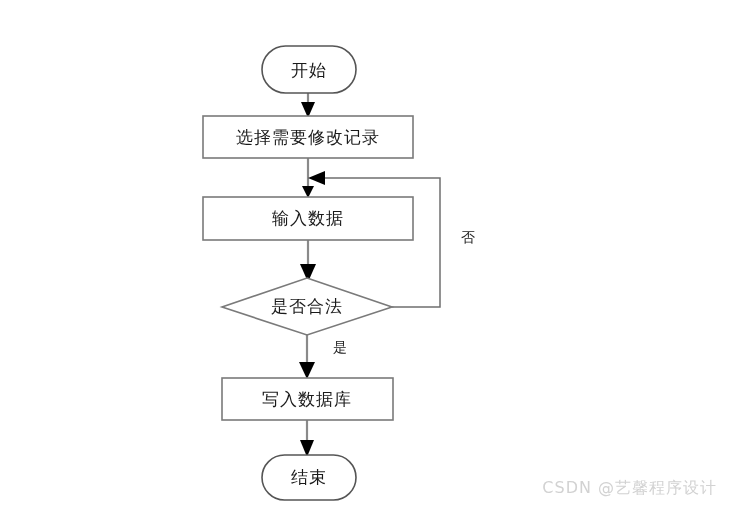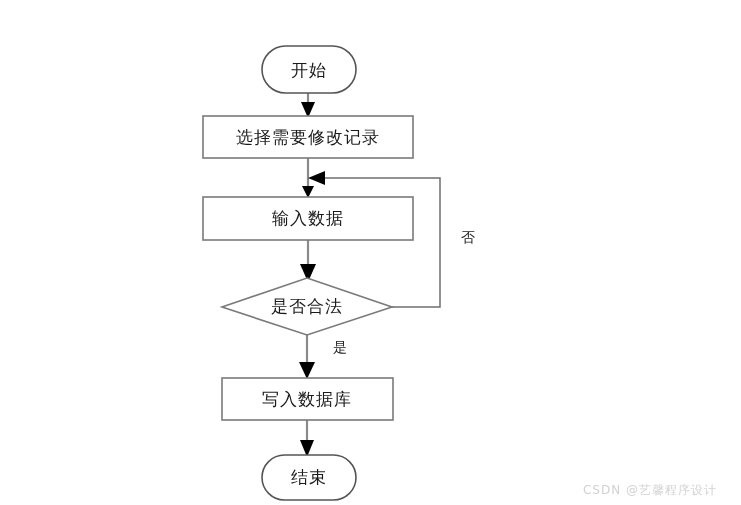--- a/index.html
+++ b/index.html
@@ -61,21 +61,21 @@
     fill: none;
   }
   .arrowhead {
     fill: #000000;
   }
   .watermark {
     position: absolute;
     right: 24px;
     bottom: 6px;
     font-family: "DejaVu Sans", "Liberation Sans", sans-serif;
-    font-size: 12px;
+    font-size: 16px;
     color: #d2d2d2;
     letter-spacing: 1px;
     white-space: nowrap;
     user-select: none;
   }
 </style>
 </head>
 <body>
 
 <div id="canvas">

